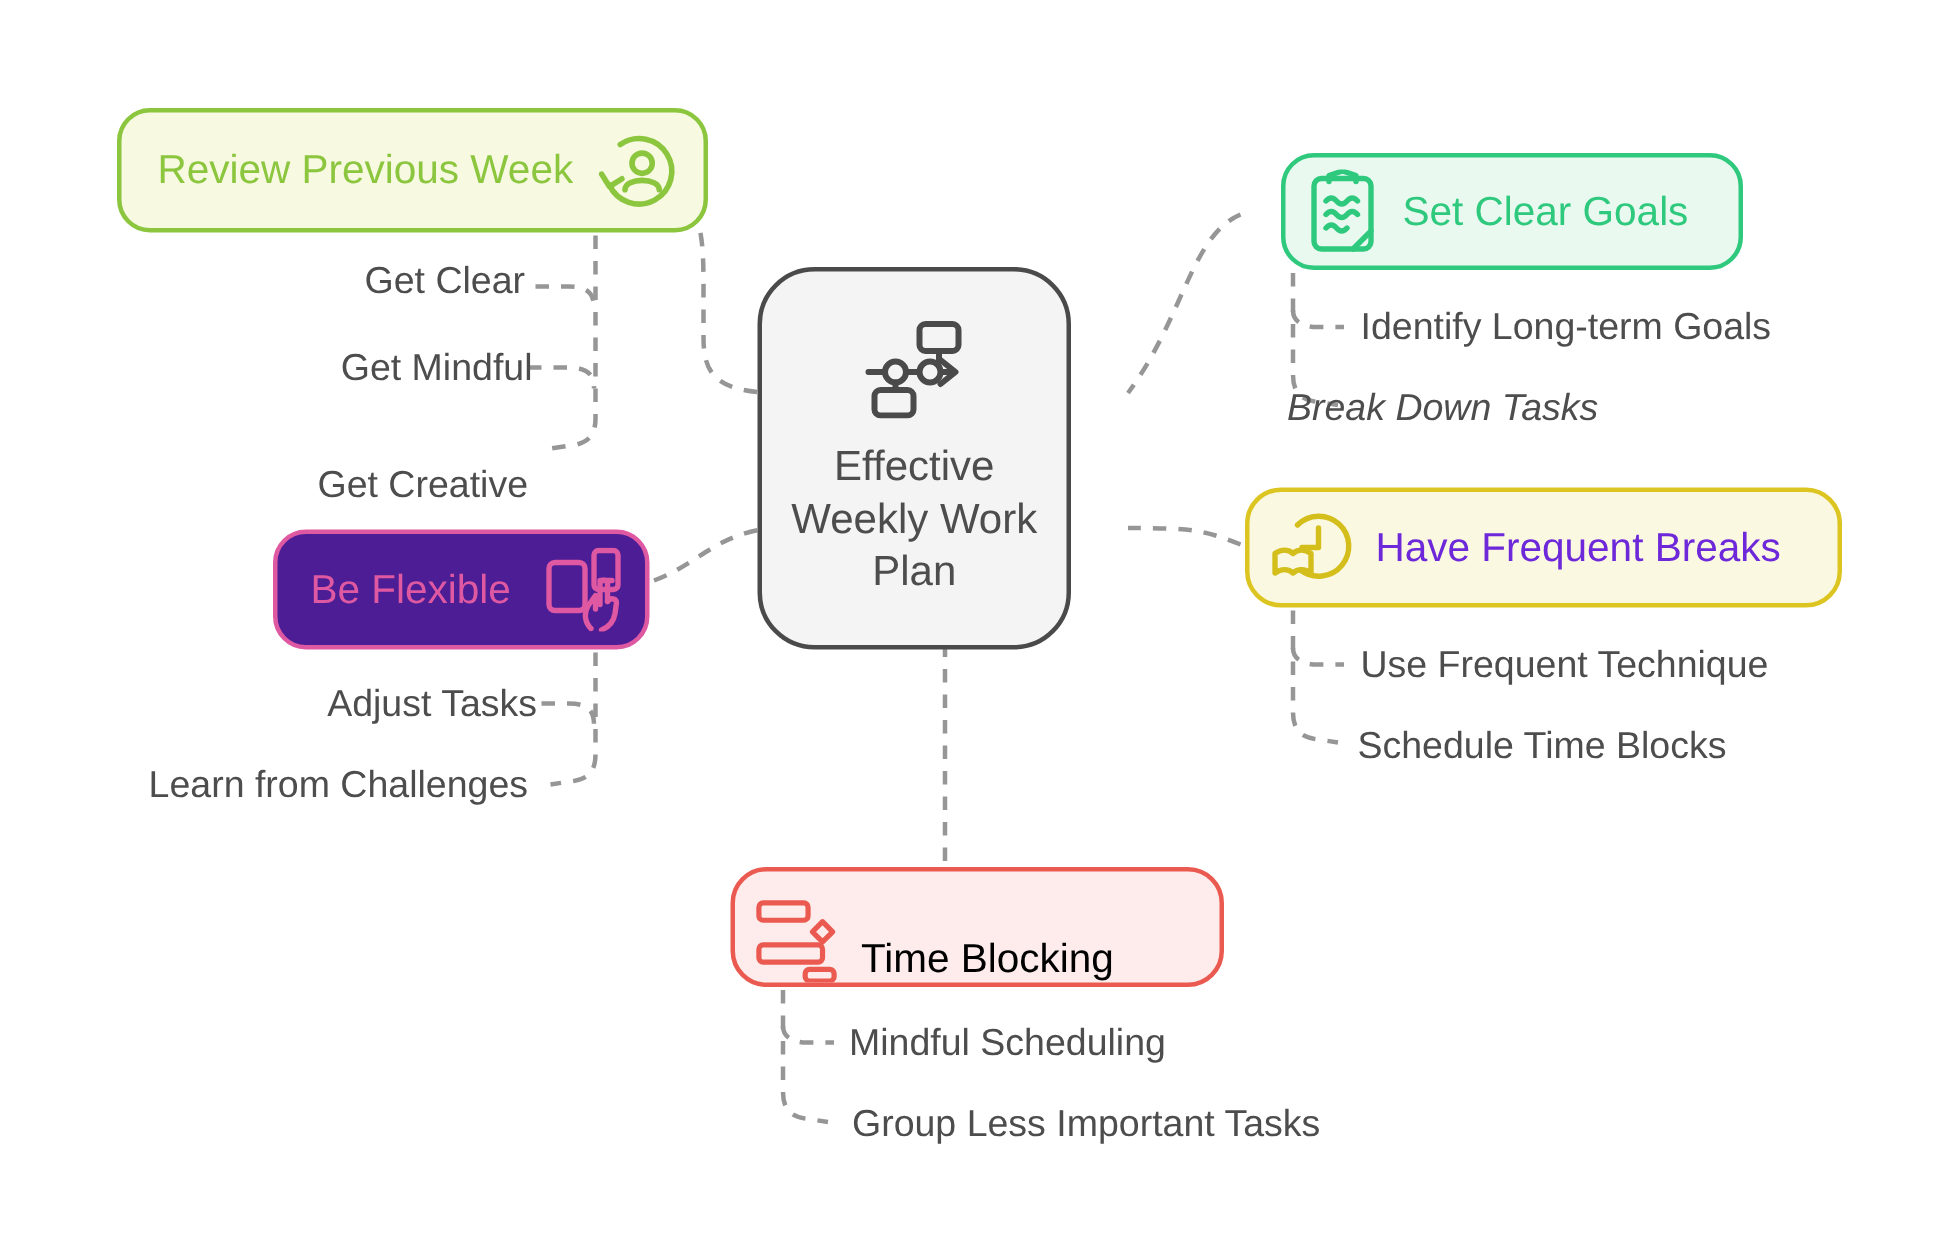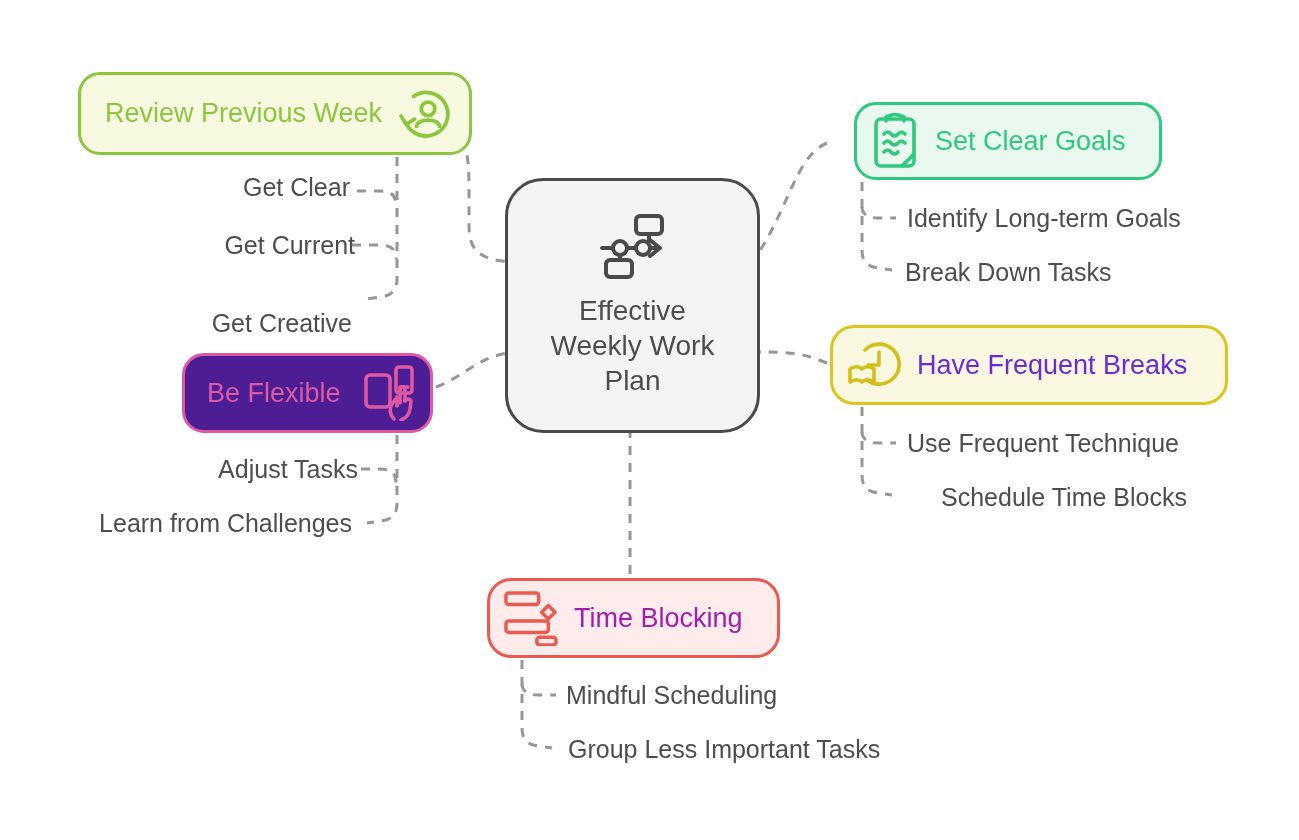--- a/index.html
+++ b/index.html
@@ -22,25 +22,25 @@
     padding:0 16px 0 24px;justify-content:space-between;margin-left:40px;}
   #node-goals{left:830px;top:102px;width:308px;height:78px;border-radius:22px;
     border-color:#2FC97E;background:#E9F9F0;color:#2FC97E;
     padding:0 16px;gap:18px;margin-left:24px;}
   #node-flexible{left:182px;top:353px;width:251px;height:80px;border-radius:22px;
     border-color:#DE58A2;background:#4c1d95;color:#DE58A2;
     padding:0 8px 0 22px;justify-content:space-between;}
   #node-breaks{left:830px;top:325px;width:398px;height:80px;border-radius:24px;
     border-color:#DCC520;background:#FBF8E1;color:#6d28d9;
     padding:0 14px;gap:14px;}
-  #node-timeblocking{left:487px;top:578px;width:293px;height:80px;border-radius:24px;
-    border-color:#EB5A50;background:#FDECEB;color:#a21caf;
-    padding:0 14px;gap:16px;}
+  #node-timeblocking{left:487px;top:578px;width:329px;height:80px;border-radius:24px;
+    border-color:#EB5A50;background:#FDECEB;color:#000000;
+    padding:0 14px;gap:16px;align-items:flex-end;}
 
-  #node-center{left:505px;top:178px;width:255px;height:255px;border-radius:38px;
+  #node-center{left:505px;top:178px;width:209px;height:255px;border-radius:38px;
     border-color:#4A4A4A;background:#F4F4F4;color:#4D4D4D;
     flex-direction:column;justify-content:center;gap:14px;}
   .center-title{font-size:28px;line-height:35px;text-align:center;color:#4D4D4D;}
 
   .sub{
     position:absolute;color:#4D4D4D;font-size:25px;line-height:32px;white-space:nowrap;
   }
   .sub.r{text-align:right;}
 </style>
 </head>
@@ -150,28 +150,28 @@
         <rect x="2" y="3" width="34" height="12" rx="3"></rect>
         <path d="M 46 16 L 53 23 L 46 30 L 39 23 Z"></path>
         <rect x="2" y="32" width="44" height="12" rx="3"></rect>
         <rect x="34" y="49" width="20" height="8" rx="3"></rect>
       </svg>
     </span>
     <span class="label">Time Blocking</span>
   </div>
 
   <div class="sub r" style="top:171px;right:949px;">Get Clear</div>
-  <div class="sub r" style="top:229px;right:944px;">Get Current</div>
+  <div class="sub r" style="top:229px;right:944px;">Get Mindful</div>
   <div class="sub r" style="top:282px;right:947px;margin-top:25px;">Get Creative</div>
 
   <div class="sub" style="top:202px;left:907px;">Identify Long-term Goals</div>
-  <div class="sub" style="top:256px;left:905px;">Break Down Tasks</div>
+  <div class="sub" style="top:256px;left:858px;font-style:italic;">Break Down Tasks</div>
 
   <div class="sub r" style="top:453px;right:941px;">Adjust Tasks</div>
   <div class="sub r" style="top:507px;right:947px;">Learn from Challenges</div>
 
   <div class="sub" style="top:427px;left:907px;">Use Frequent Technique</div>
-  <div class="sub" style="top:481px;left:905px;margin-left:36px;">Schedule Time Blocks</div>
+  <div class="sub" style="top:481px;left:905px;">Schedule Time Blocks</div>
 
   <div class="sub" style="top:679px;left:566px;">Mindful Scheduling</div>
   <div class="sub" style="top:733px;left:568px;">Group Less Important Tasks</div>
 
 </div>
 
 </body></html>

